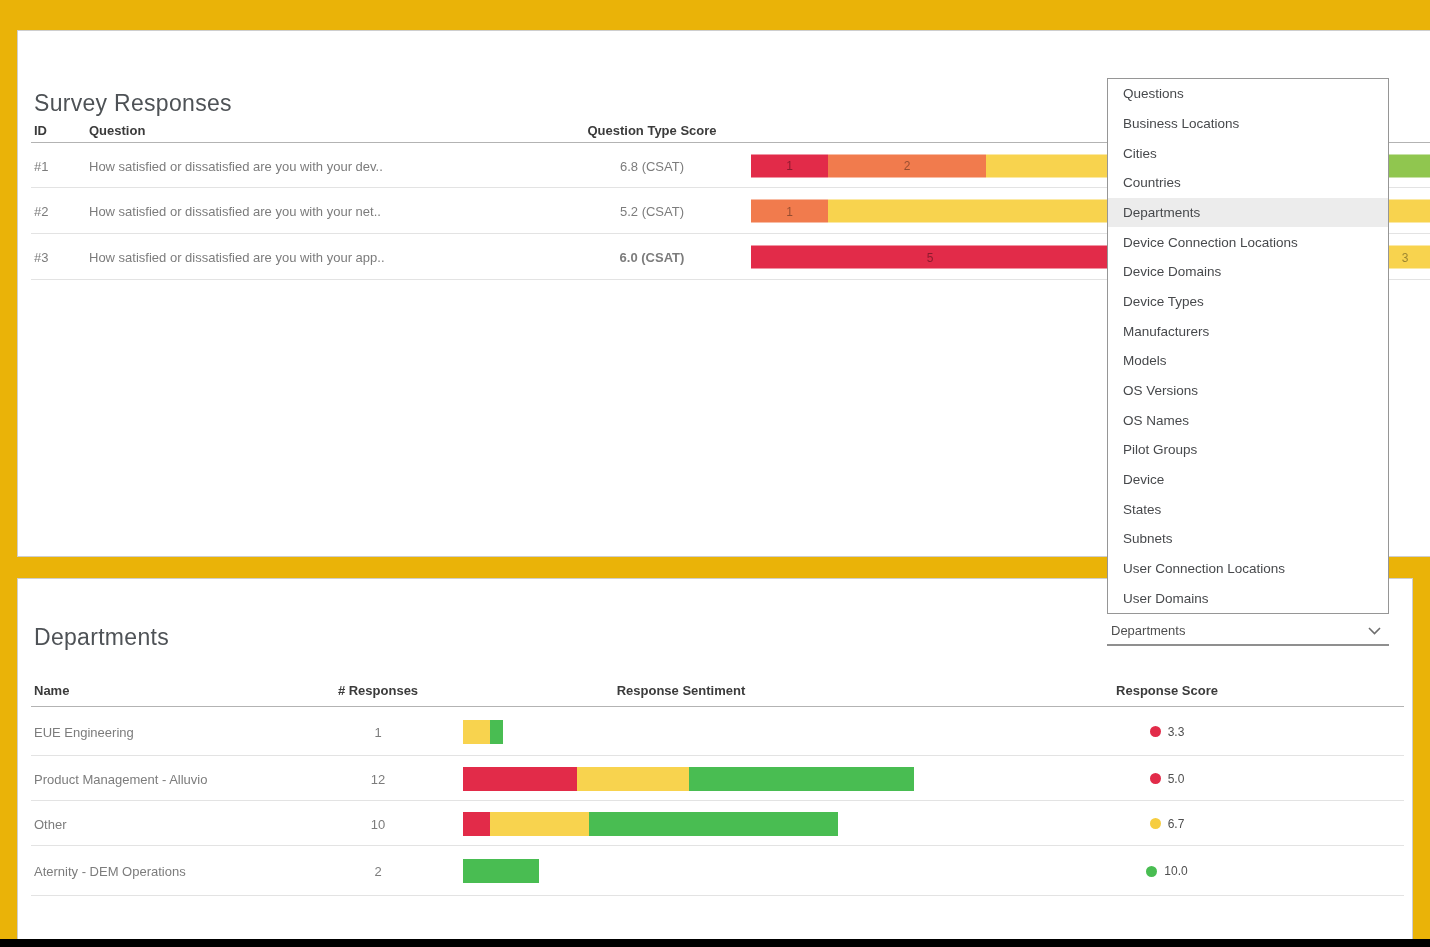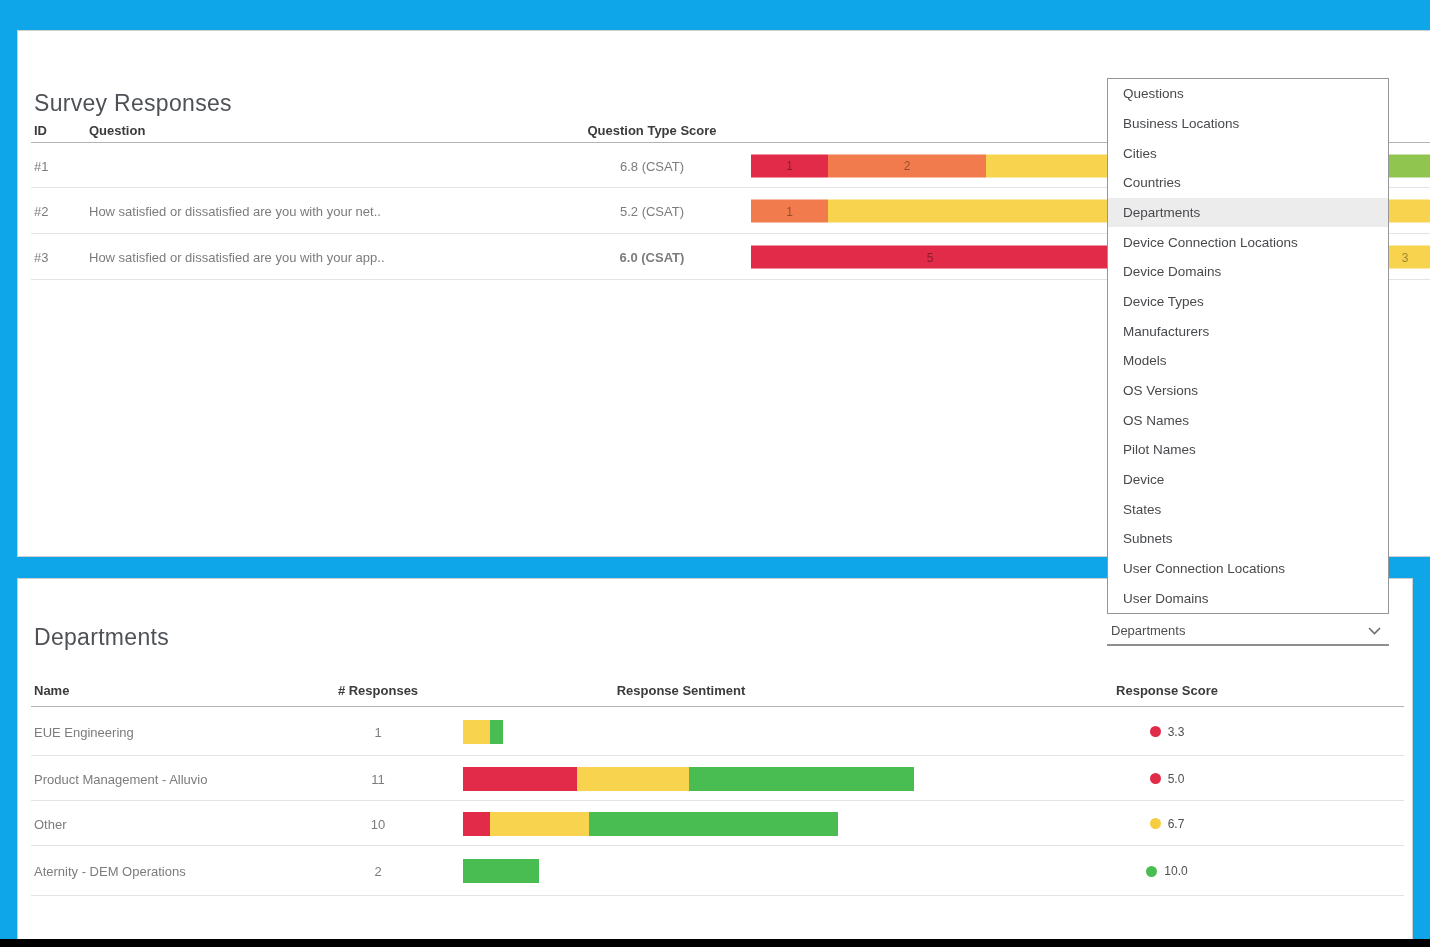--- a/index.html
+++ b/index.html
@@ -1,17 +1,17 @@
 <!DOCTYPE html>
 <html><head>
 <meta charset="utf-8">
 <style>
   html,body{margin:0;padding:0;background:#fff;}
   #screen{
-    position:relative;width:1430px;height:947px;overflow:hidden;background:#0ea5e9;
+    position:relative;width:1430px;height:947px;overflow:hidden;background:#eab308;
     font-family:"Liberation Sans",sans-serif;-webkit-font-smoothing:antialiased;
   }
   .panel{position:absolute;background:#fff;border:1px solid #cecece;box-sizing:border-box;}
   #survey-panel{left:17px;top:30px;width:1421px;height:527px;border-right:none;}
   #departments-panel{left:17px;top:578px;width:1396px;height:361px;border-bottom:none;}
   .panel-title{position:absolute;left:16px;font-size:23px;font-weight:400;color:#4e5256;letter-spacing:.3px;}
   #survey-title{top:44px;}
   #departments-title{top:30px;}
   .col-header{position:absolute;font-size:13px;font-weight:bold;color:#3b3b3b;white-space:nowrap;}
   .header-line{position:absolute;left:13px;right:0;height:1px;background:#b3b3b3;}
@@ -53,20 +53,21 @@
 
     <span class="col-header" style="left:16px;top:92px;">ID</span>
     <span class="col-header" style="left:71px;top:92px;">Question</span>
     <span class="col-header" style="left:545px;top:92px;width:178px;text-align:center;">Question Type Score</span>
 
     <div class="header-line" style="top:111px;"></div>
 
     <div id="survey-rows">
         <div class="trow" style="top: 112px; height: 45px;">
           <span class="cell" style="left: 16px;">#1</span>
+          <span class="cell" style="left: 71px; width: 450px;">How satisfied or dissatisfied are you with your dev..</span>
           <span class="cell center" style="left: 545px; width: 178px;">6.8 (CSAT)</span>
           <div class="bar" style="left: 733px; height: 23px; width: 960px;">
             <div class="seg" style="width: 77px; background: rgb(226, 43, 73);">
               <span>1</span>
             </div>
             <div class="seg" style="width: 158px; background: rgb(241, 123, 77);">
               <span>2</span>
             </div>
             <div class="seg" style="width: 345px; background: rgb(248, 211, 78);"></div>
             <div class="seg" style="width: 360px; background: rgb(144, 198, 79);"></div>
@@ -121,21 +122,21 @@
             <div class="seg" style="width: 13px; background: rgb(73, 189, 82);"></div>
           </div>
           <div class="score-wrap" style="left: 1049px; width: 200px;">
             <span class="dot" style="background: rgb(226, 43, 73);"></span>
             <span class="score-txt">3.3</span>
           </div>
           <div class="sep"></div>
         </div>
         <div class="trow" style="top: 177px; height: 45px;">
           <span class="cell" style="left: 16px;">Product Management - Alluvio</span>
-          <span class="cell center" style="left: 305px; width: 110px;">11</span>
+          <span class="cell center" style="left: 305px; width: 110px;">12</span>
           <div class="bar" style="left: 445px; height: 24px;">
             <div class="seg" style="width: 114px; background: rgb(226, 43, 73);"></div>
             <div class="seg" style="width: 112px; background: rgb(248, 211, 78);"></div>
             <div class="seg" style="width: 225px; background: rgb(73, 189, 82);"></div>
           </div>
           <div class="score-wrap" style="left: 1049px; width: 200px;">
             <span class="dot" style="background: rgb(226, 43, 73);"></span>
             <span class="score-txt">5.0</span>
           </div>
           <div class="sep"></div>
@@ -175,21 +176,21 @@
       <div class="dd-item">Cities</div>
       <div class="dd-item">Countries</div>
       <div class="dd-item highlighted">Departments</div>
       <div class="dd-item">Device Connection Locations</div>
       <div class="dd-item">Device Domains</div>
       <div class="dd-item">Device Types</div>
       <div class="dd-item">Manufacturers</div>
       <div class="dd-item">Models</div>
       <div class="dd-item">OS Versions</div>
       <div class="dd-item">OS Names</div>
-      <div class="dd-item">Pilot Names</div>
+      <div class="dd-item">Pilot Groups</div>
       <div class="dd-item">Device</div>
       <div class="dd-item">States</div>
       <div class="dd-item">Subnets</div>
       <div class="dd-item">User Connection Locations</div>
       <div class="dd-item">User Domains</div>
     </div>
 
   <div id="category-select">
     <span class="val">Departments</span>
     <svg width="13" height="8" viewBox="0 0 13 8">

